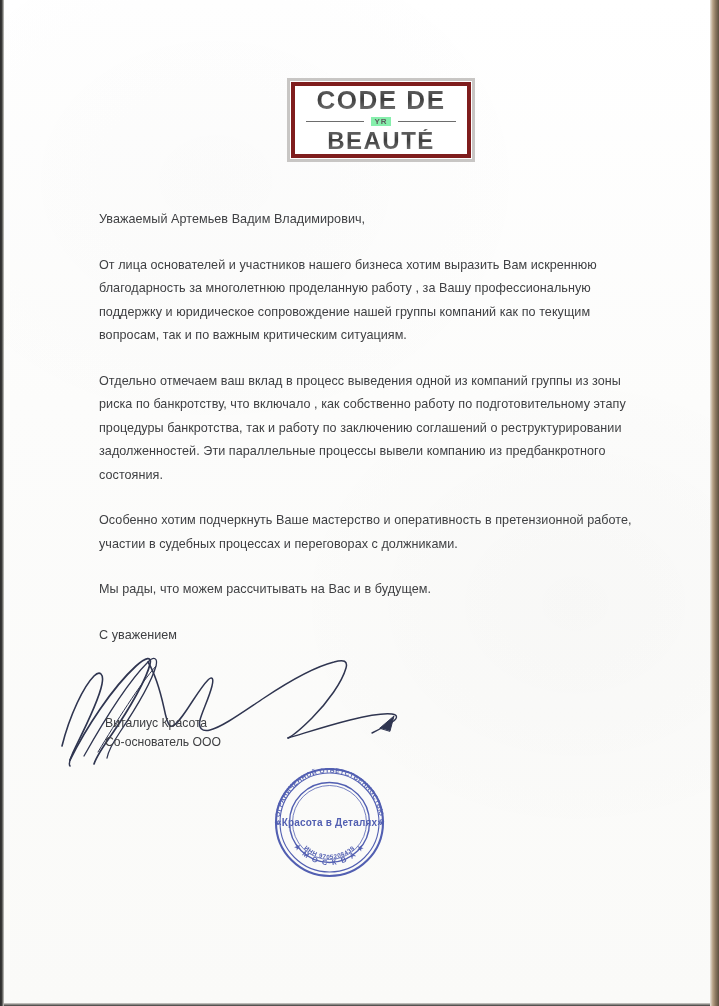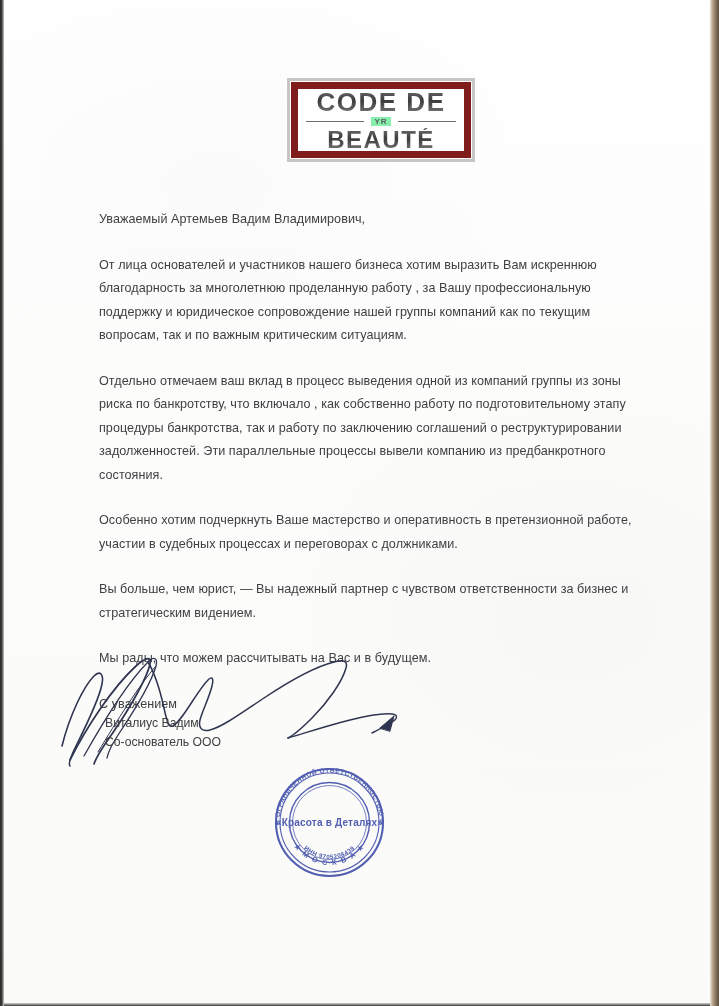--- a/index.html
+++ b/index.html
@@ -59,21 +59,21 @@
   }
   .logo-outer {
     position: absolute;
     inset: 0;
     border: 3px solid #c8c6c4;
     background: #ffffff;
   }
   .logo-inner {
     position: absolute;
     inset: 4px;
-    border: 7px solid #7f1d1d;
+    border: 4px solid #7f1d1d;
     display: flex;
     flex-direction: column;
     align-items: center;
     justify-content: center;
   }
   .logo-line1, .logo-line2 {
     font-family: "Liberation Sans", sans-serif;
     font-weight: bold;
     letter-spacing: 1.5px;
     color: #4a4a4a;
@@ -185,41 +185,40 @@
       </div>
       <div class="logo-line2">BEAUTÉ</div>
     </div>
   </div>
 
   <div class="body">
     <p class="para greeting">Уважаемый Артемьев Вадим Владимирович,</p>
     <p class="para">От лица основателей и участников нашего бизнеса хотим выразить Вам искреннюю благодарность за многолетнюю проделанную работу , за Вашу профессиональную поддержку и юридическое сопровождение нашей группы компаний как по текущим вопросам, так и по важным критическим ситуациям.</p>
     <p class="para">Отдельно отмечаем ваш вклад в процесс выведения одной из компаний группы из зоны риска по банкротству, что включало , как собственно работу по подготовительному этапу процедуры банкротства, так и работу по заключению соглашений о реструктурировании задолженностей. Эти параллельные процессы вывели компанию из предбанкротного состояния.</p>
     <p class="para">Особенно хотим подчеркнуть Ваше мастерство и оперативность в претензионной работе, участии в судебных процессах и переговорах с должниками.</p>
-    <p class="para">Вы больше, чем юрист, — Вы надежный партнер с чувством ответственности за бизнес и стратегическим видением.</p>
     <p class="para tight">Мы рады, что можем рассчитывать на Вас и в будущем.</p>
     <p class="para">С уважением</p>
   </div>
 
   <div class="sign-area">
     <svg class="sign-svg" width="400" height="140" viewBox="0 0 400 140" fill="none" xmlns="http://www.w3.org/2000/svg">
       <g stroke="#2f3550" fill="none" stroke-linecap="round" stroke-linejoin="round">
         <path d="M12 118 C 20 86, 34 58, 44 48 C 50 42, 54 46, 52 56 C 49 72, 36 98, 26 118 C 20 130, 18 136, 20 138" stroke-width="1.6"></path>
         <path d="M20 132 C 36 100, 62 60, 86 38 C 96 29, 102 28, 100 36 C 97 50, 80 80, 62 106 C 52 120, 46 130, 44 136" stroke-width="1.7"></path>
         <path d="M34 128 C 52 96, 76 56, 98 34 C 104 28, 108 30, 106 38 C 102 52, 86 80, 70 104 C 62 116, 58 124, 57 130" stroke-width="1.3"></path>
         <path d="M48 124 C 66 94, 90 56, 106 38" stroke-width="1.0"></path>
         <path d="M98 34 C 104 44, 110 62, 114 80 C 116 90, 118 96, 120 98 C 124 100, 130 92, 138 80 C 146 68, 152 58, 158 52 C 162 48, 164 50, 162 58 C 159 70, 152 84, 150 92 C 148 100, 152 104, 160 102 C 172 99, 190 86, 214 70 C 244 50, 268 38, 284 34 C 294 31, 298 33, 296 40 C 292 54, 278 74, 262 90 C 250 102, 242 108, 238 110" stroke-width="1.5"></path>
         <path d="M238 110 C 252 106, 276 98, 300 92 C 320 87, 334 85, 342 86 C 348 87, 348 90, 342 94 C 336 98, 328 102, 322 105" stroke-width="1.4"></path>
         <path d="M330 100 L 344 88 L 340 103 Z" stroke-width="1" fill="#2f3550"></path>
       </g>
     </svg>
   </div>
 
   <div class="sign-name">
-    <div>Виталиус Вадим</div>
+    <div>Виталиус Красота</div>
     <div>Со-основатель ООО</div>
   </div>
 
   <div class="stamp">
     <svg width="135" height="135" viewBox="0 0 135 135" xmlns="http://www.w3.org/2000/svg">
       <defs>
         <path id="arcOuter" d="M 17.5 67.5 A 50 50 0 0 1 117.5 67.5"></path>
         <path id="arcBottom" d="M 25 67.5 A 42.5 42.5 0 0 0 110 67.5"></path>
         <path id="arcInn" d="M 31 67.5 A 36.5 36.5 0 0 0 104 67.5"></path>
       </defs>

